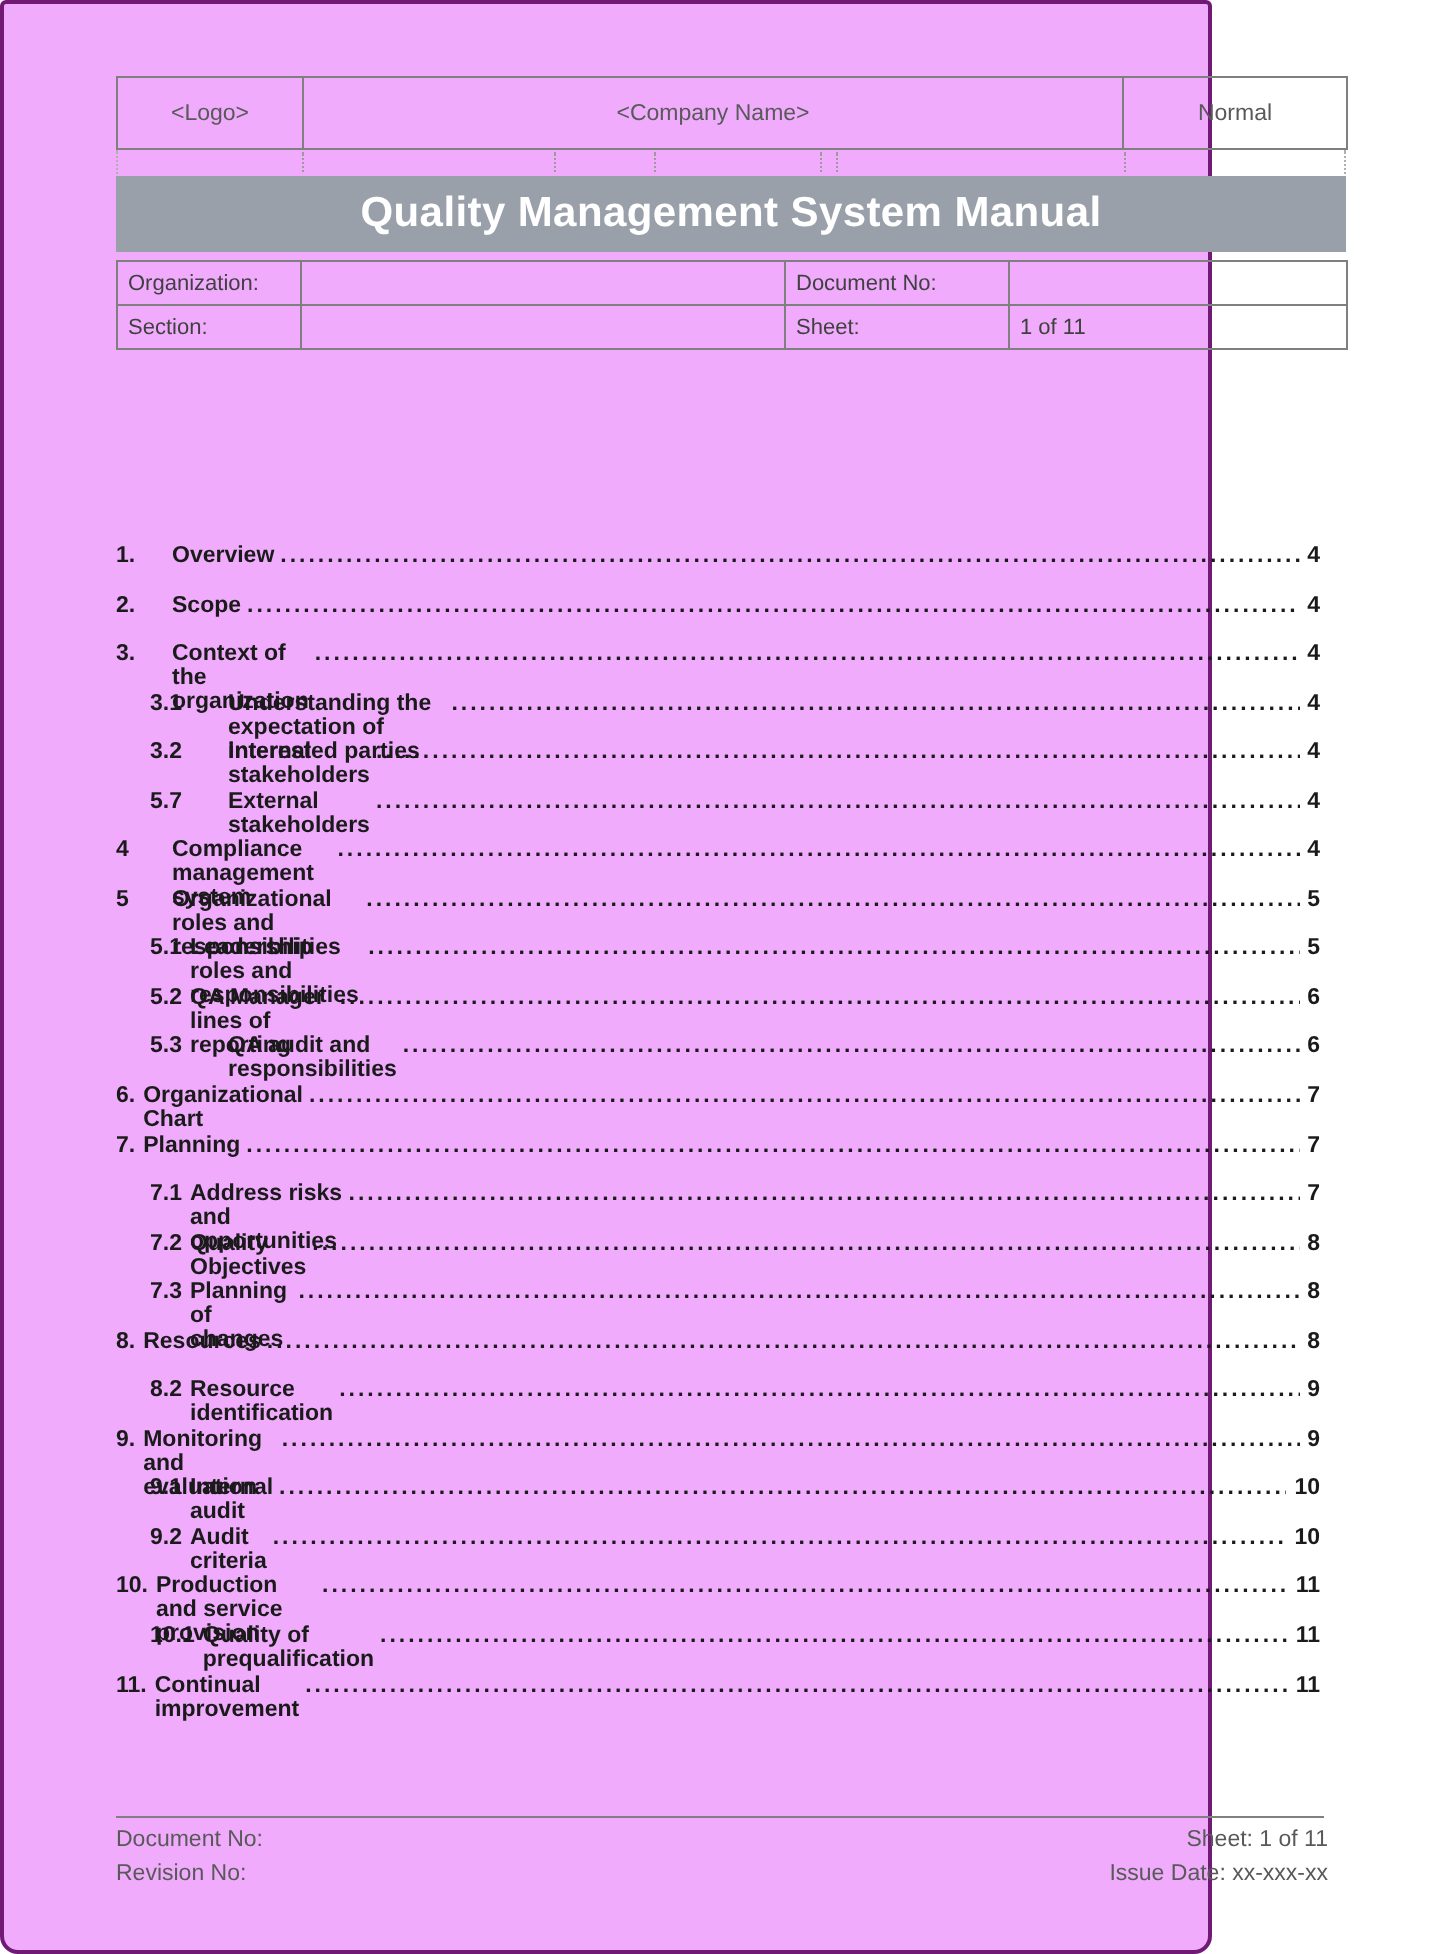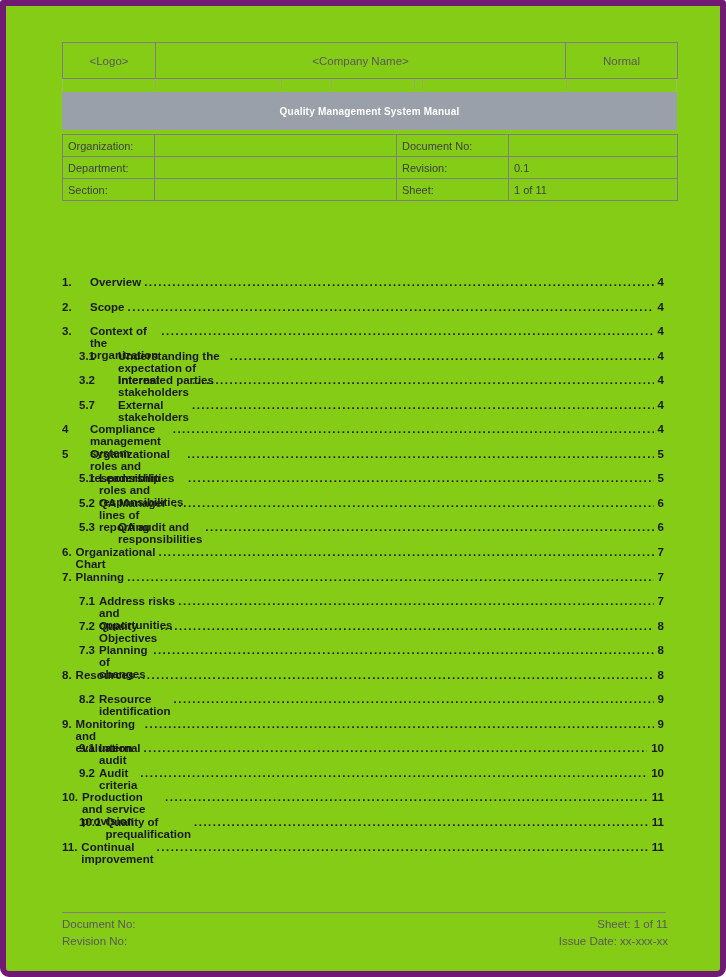--- a/index.html
+++ b/index.html
@@ -1,43 +1,43 @@
 <!DOCTYPE html>
 <html><head>
 <meta charset="utf-8">
 <style>
   * { margin:0; padding:0; box-sizing:border-box; }
   html,body { background:#ffffff; }
   body { width:726px; height:977px; position:relative; font-family:"Liberation Sans","DejaVu Sans",sans-serif; }
 
   .page {
     position:absolute; inset:0;
-    width:726px; height:977px;
-    background:#84cc16;
-    border:6px solid #701a75;
+    width:606px; height:977px;
+    background:#f0abfc;
+    border:2px solid #701a75;
     border-radius:3px 3px 9px 9px;
   }
 
   
   .header-block { position:absolute; left:56px; top:36px; width:615px; }
   .hdr-table { width:100%; border-collapse:collapse; table-layout:fixed; }
   .hdr-table td {
     border:1px solid #7f7f7f; height:36px;
     text-align:center; vertical-align:middle;
     font-size:11.5px; color:#595959;
   }
   .thin-strip {
     position:relative; height:12px; width:100%;
     border-left:1px dotted #b0b0b0; border-right:1px dotted #b0b0b0;
   }
   .tick { position:absolute; top:1px; bottom:1px; width:0; border-left:1px dotted #9a9a9a; }
   .banner {
     height:38px; margin-top:1px; background:#99A0AA;
     display:flex; align-items:center; justify-content:center;
-    color:#ffffff; font-weight:bold; font-size:10px; letter-spacing:0.2px;
+    color:#ffffff; font-weight:bold; font-size:21px; letter-spacing:0.2px;
   }
 
   
   .info-table { position:absolute; left:56px; top:128px; width:615px; border-collapse:collapse; table-layout:fixed; }
   .info-table td {
     border:1px solid #7f7f7f; height:22px;
     font-size:11px; color:#404040; vertical-align:middle;
     padding:0 0 0 5px; white-space:nowrap; overflow:hidden;
   }
   .col-l1 { width:92px;margin-top:20px; } .col-v1 { width:242px; } .col-l2 { width:112px; } .col-v2 { width:169px; }
@@ -98,26 +98,20 @@
 
   <table class="info-table">
     <tbody>
         <tr>
       <td class="col-l1">Organization:</td>
       <td class="col-v1"></td>
       <td class="col-l2">Document No:</td>
       <td class="col-v2"></td>
     </tr>
     <tr>
-      <td class="col-l1">Department:</td>
-      <td class="col-v1"></td>
-      <td class="col-l2">Revision:</td>
-      <td class="col-v2">0.1</td>
-    </tr>
-    <tr>
       <td class="col-l1">Section:</td>
       <td class="col-v1"></td>
       <td class="col-l2">Sheet:</td>
       <td class="col-v2">1 of 11</td>
     </tr>
   </tbody>
     </table>
 
 
   <div class="toc" id="toc">

